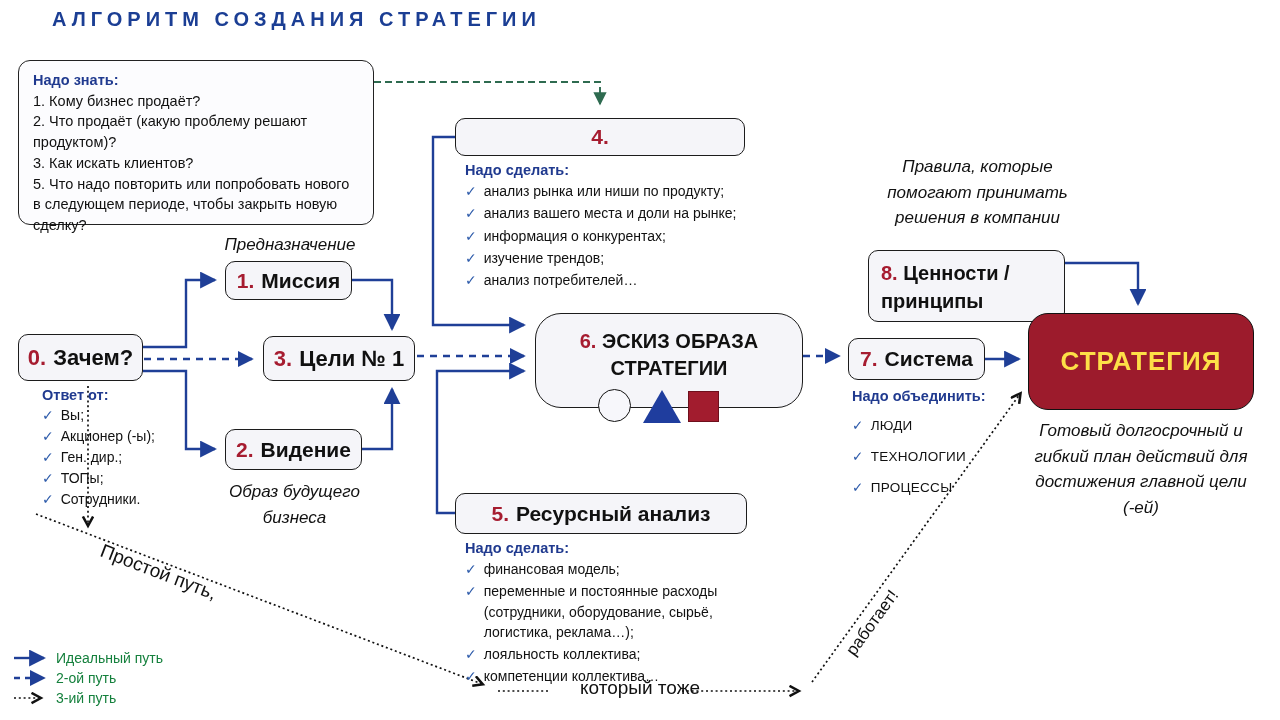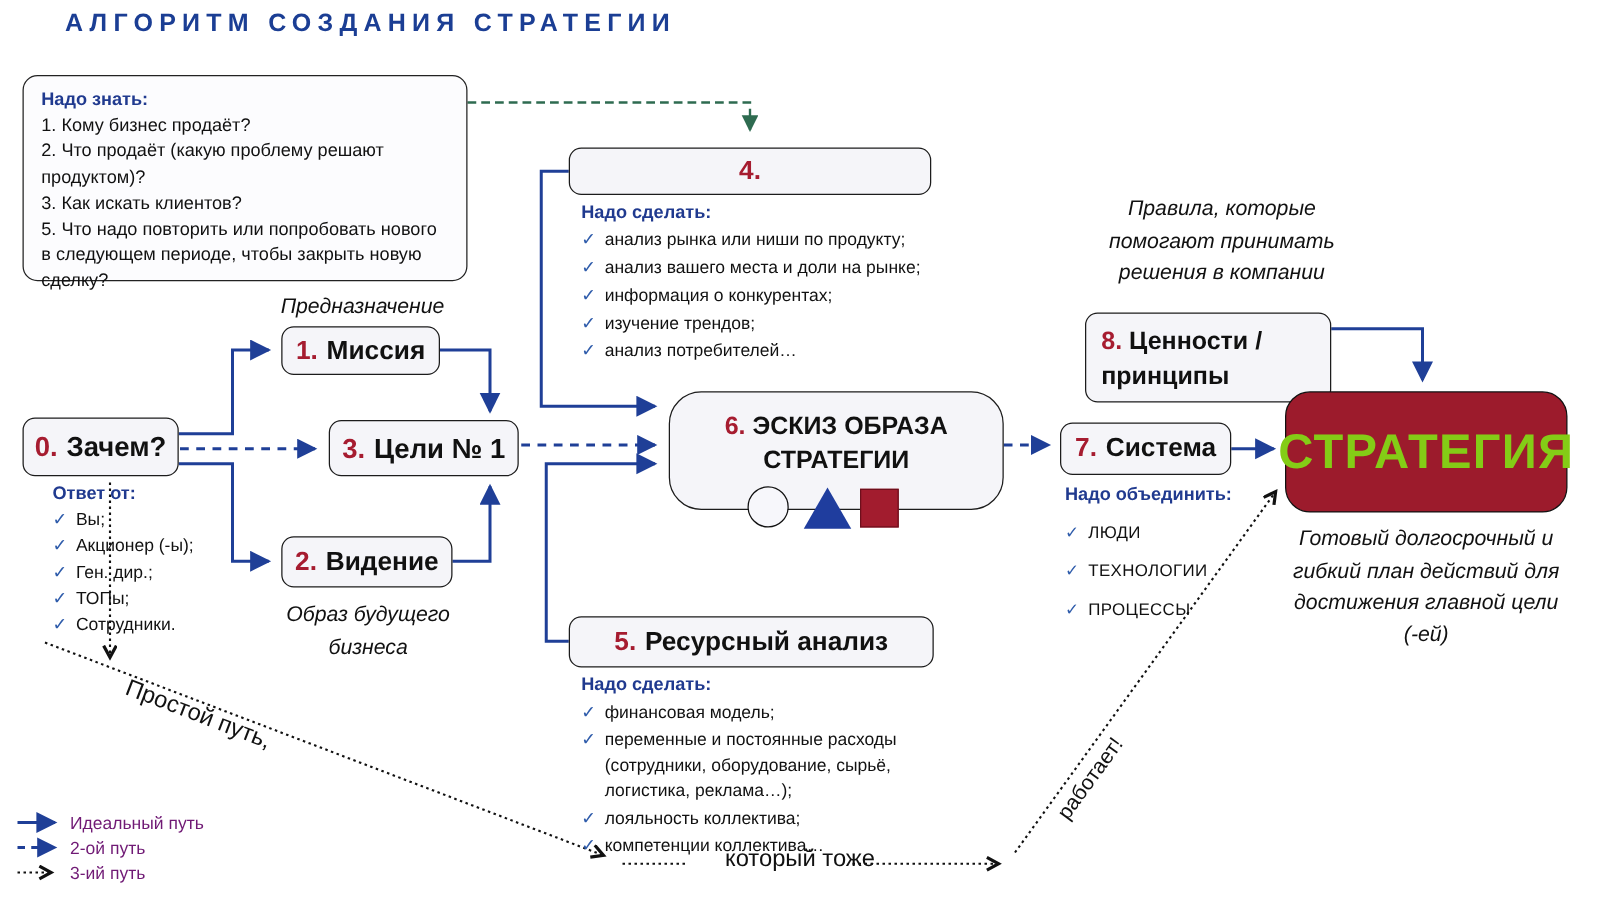--- a/index.html
+++ b/index.html
@@ -13,22 +13,22 @@
 
   
   .node{position:absolute;z-index:3;background:#F5F5F9;border:1.6px solid #1c1c1c;border-radius:10px;
         display:flex;align-items:center;justify-content:center;gap:7px;
         font-weight:bold;color:#111;font-size:21px;box-sizing:border-box;}
   .node .num{color:#A61C30;}
   .node.big{border-radius:26px;font-size:20px;line-height:1.35;text-align:center;
             align-items:flex-start;padding:14px 24px 30px 24px;display:block;}
   .node.left-align{justify-content:flex-start;text-align:left;line-height:1.4;display:block;padding:8px 12px;}
   .strategy{position:absolute;z-index:3;background:#9C1B2C;border:1.6px solid #111;border-radius:20px;
-            display:flex;align-items:center;justify-content:center;color:#84cc16;font-weight:bold;
-            font-size:39px;letter-spacing:1px;}
+            display:flex;align-items:center;justify-content:center;color:#fde047;font-weight:bold;
+            font-size:26px;letter-spacing:1px;}
 
   .note{position:absolute;z-index:3;background:#FCFCFE;border:1.5px solid #222;border-radius:12px;
         padding:9px 14px;font-size:14.5px;line-height:1.43;color:#111;box-sizing:border-box;}
   .note .hdr{color:#203A8F;font-weight:bold;}
 
   .chklist{position:absolute;z-index:3;font-size:14px;color:#111;}
   .chklist .hdr{color:#203A8F;font-weight:bold;font-size:14.5px;margin-bottom:3px;}
   .chklist ul{list-style:none;margin:0;padding:0;}
   .chk-item{display:flex;gap:7px;margin:2px 0;line-height:1.35;}
   .chk{color:#2F5CAB;font-weight:bold;flex:0 0 auto;}
@@ -36,21 +36,21 @@
   .chklist.caps{font-size:13.5px;}
   .chklist.caps .chk-item{margin:13px 0;letter-spacing:0.3px;}
 
   .cap{position:absolute;z-index:3;font-style:italic;font-size:17px;color:#111;line-height:1.5;text-align:center;}
   .cap.center{text-align:center;}
 
   .pathlab{position:absolute;z-index:3;font-size:19px;color:#111;white-space:nowrap;}
   .rot1{transform:rotate(21deg);transform-origin:0 0;}
   .rot2{transform:rotate(-54deg);transform-origin:0 0;font-size:17px;}
 
-  .legend-label{position:absolute;z-index:3;font-size:14px;color:#701a75;white-space:nowrap;}
+  .legend-label{position:absolute;z-index:3;font-size:14px;color:#15803d;white-space:nowrap;}
 
   
   .shape{position:absolute;z-index:4;}
   .s-circle{left:598px;top:389px;width:33px;height:33px;border:1.7px solid #111;border-radius:50%;background:#F7F7FB;box-sizing:border-box;}
   .s-triangle{left:643px;top:390px;width:0;height:0;border-left:19px solid transparent;border-right:19px solid transparent;border-bottom:33px solid #1F3D9E;}
   .s-square{left:688px;top:391px;width:31px;height:31px;background:#A21C2E;border:1px solid #6e0f1c;box-sizing:border-box;}
 </style>
 </head>
 <body>
 

